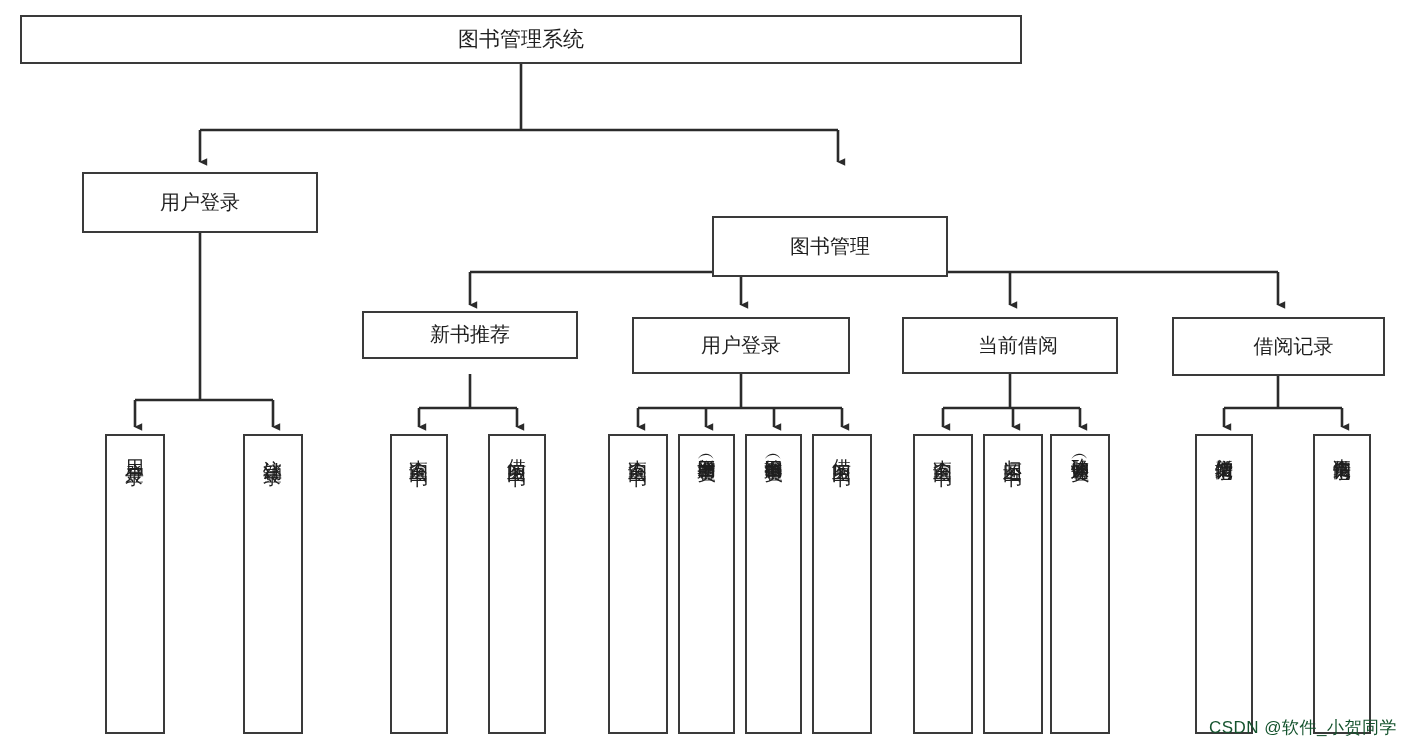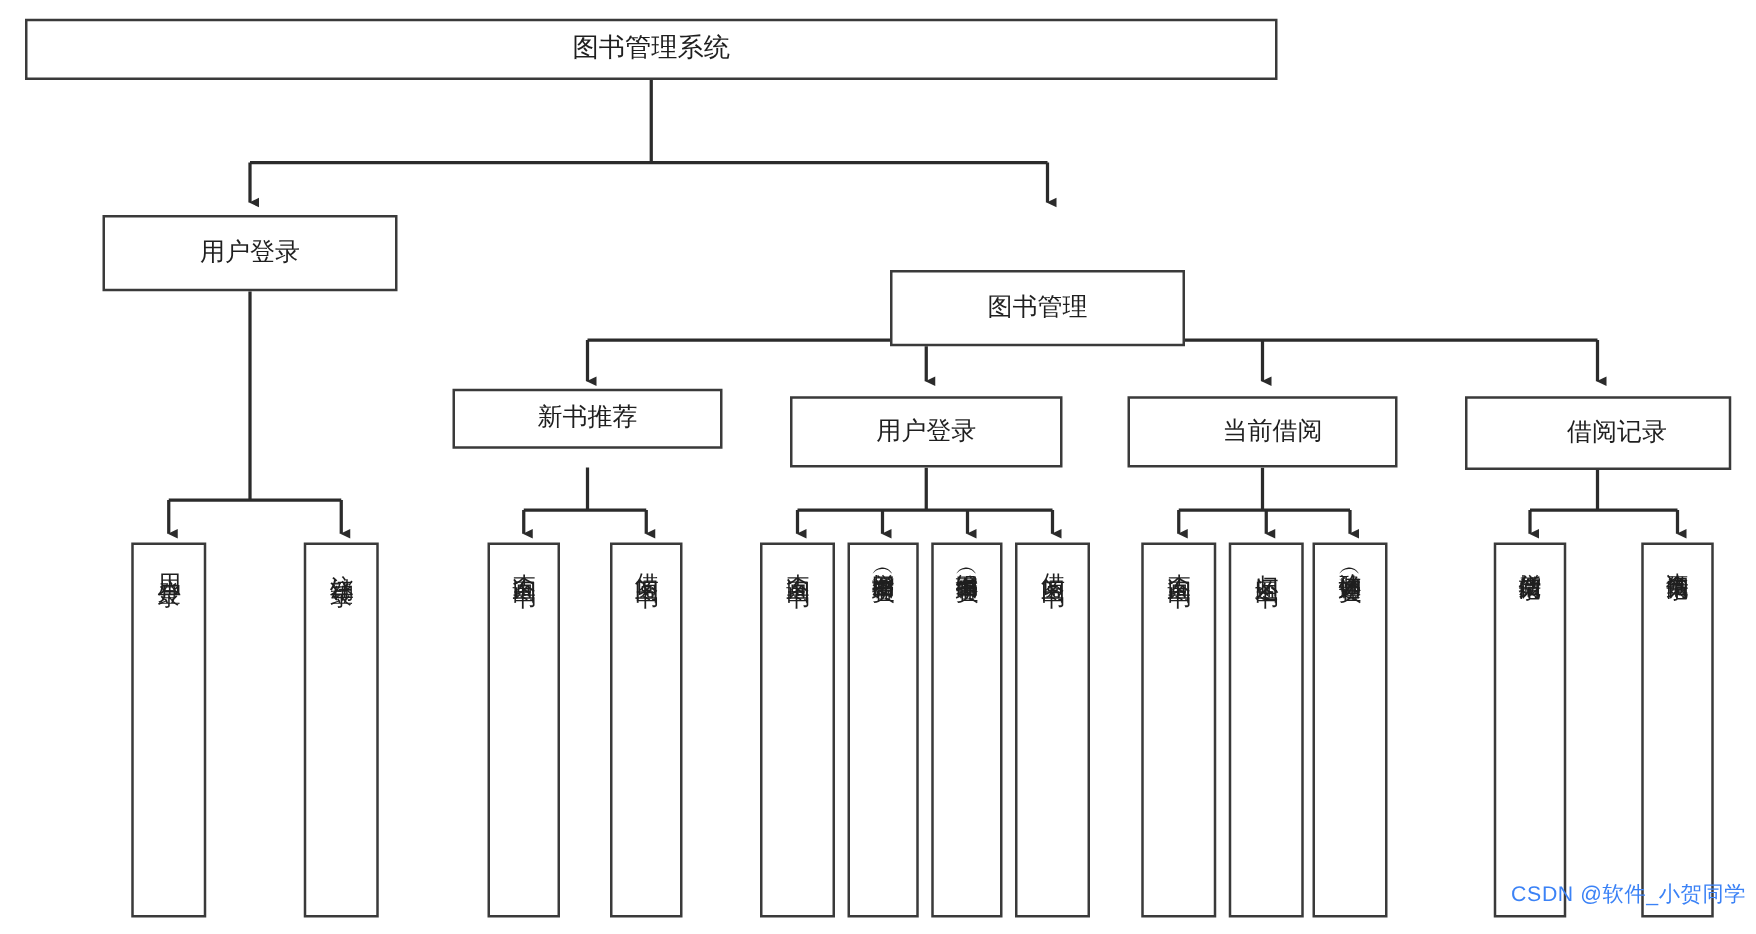--- a/index.html
+++ b/index.html
@@ -68,23 +68,23 @@
     line-height: 1;
     white-space: nowrap;
   }
   .node.leaf.tall-text .label {
     font-size: 18px;
     letter-spacing: 1px;
   }
   #watermark {
     position: absolute;
     right: 8px;
-    bottom: 20px;
+    bottom: 8px;
     font-size: 17px;
-    color: #3b82f6;
+    color: #14532d;
     letter-spacing: 0.5px;
     white-space: nowrap;
   }
 </style>
 </head>
 <body>
 
 <div id="diagram-root">
 
   <svg id="edge-layer" viewBox="0 0 1405 747" width="1405" height="747" xmlns="http://www.w3.org/2000/svg">

